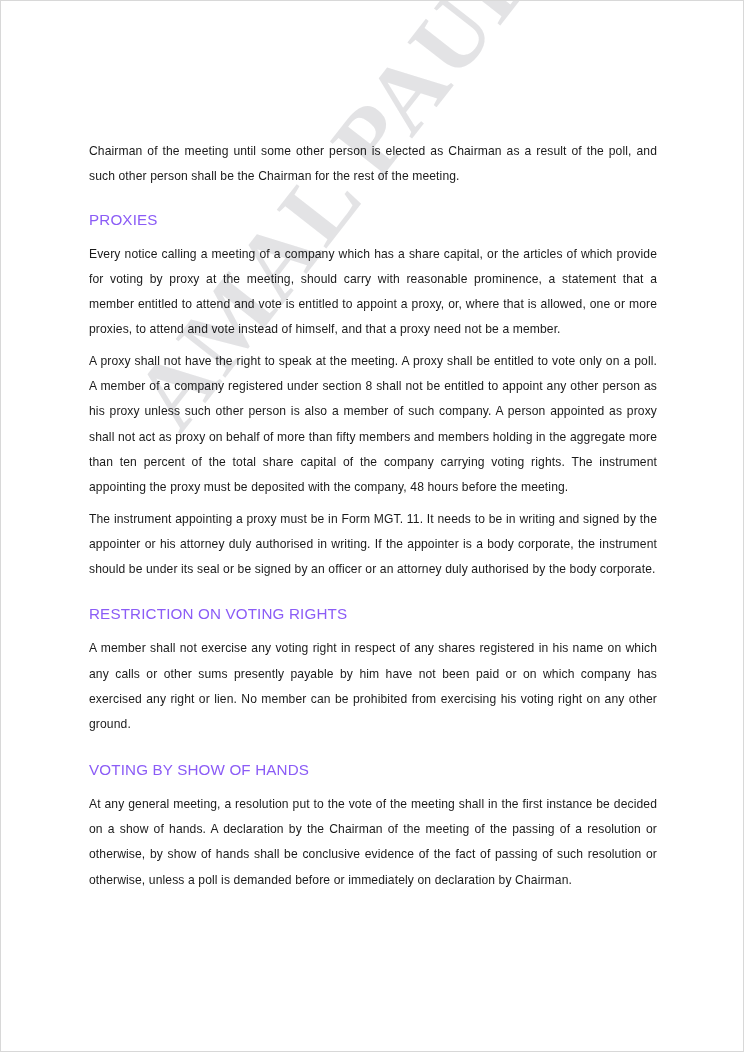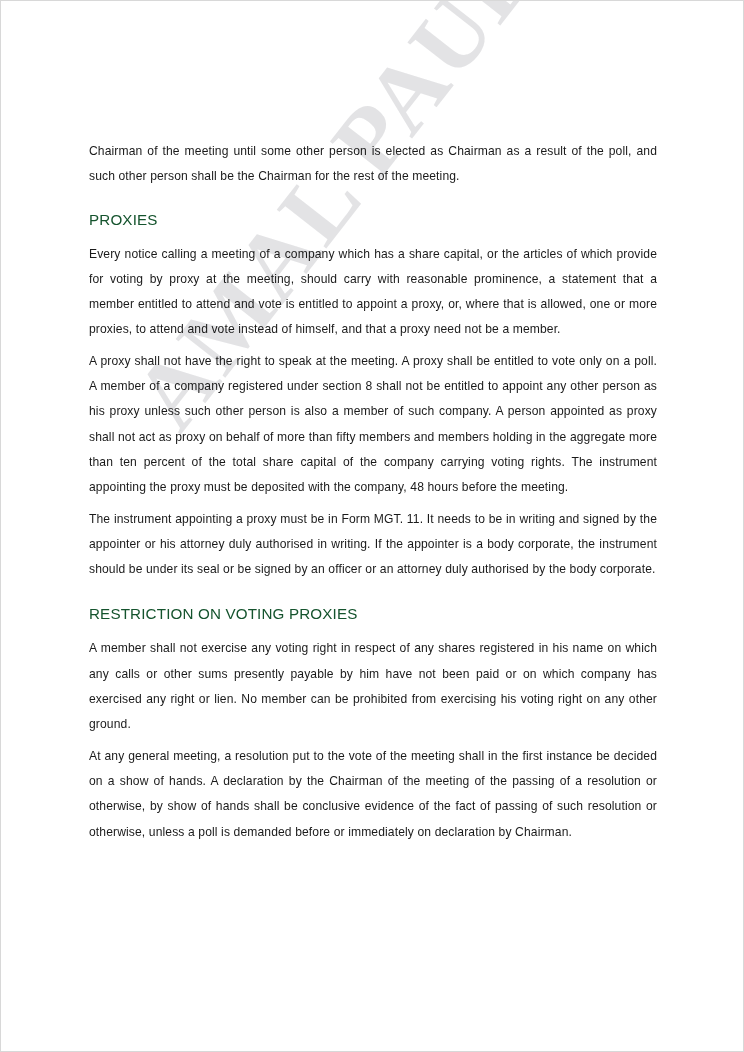--- a/index.html
+++ b/index.html
@@ -34,21 +34,21 @@
     text-align: justify;
     margin: 0 0 6px 0;
     letter-spacing: 0.01em;
   }
   .para.first {
     margin-bottom: 10px;
   }
   .heading {
     font-size: 15.2px;
     line-height: 24px;
-    color: #14532d;
+    color: #8b5cf6;
     font-weight: normal;
     margin: 18px 0 10px 0;
     letter-spacing: 0.01em;
   }
   .heading.tight-top {
     margin-top: 20px;
   }
   
   .watermark {
     position: absolute;
@@ -89,21 +89,22 @@
 
     <h2 class="heading">PROXIES</h2>
 
 
     <p class="para">Every notice calling a meeting of a company which has a share capital, or the articles of which provide for voting by proxy at the meeting, should carry with reasonable prominence, a statement that a member entitled to attend and vote is entitled to appoint a proxy, or, where that is allowed, one or more proxies, to attend and vote instead of himself, and that a proxy need not be a member.</p>
 
     <p class="para">A proxy shall not have the right to speak at the meeting. A proxy shall be entitled to vote only on a poll. A member of a company registered under section 8 shall not be entitled to appoint any other person as his proxy unless such other person is also a member of such company. A person appointed as proxy shall not act as proxy on behalf of more than fifty members and members holding in the aggregate more than ten percent of the total share capital of the company carrying voting rights. The instrument appointing the proxy must be deposited with the company, 48 hours before the meeting.</p>
 
     <p class="para">The instrument appointing a proxy must be in Form MGT. 11. It needs to be in writing and signed by the appointer or his attorney duly authorised in writing. If the appointer is a body corporate, the instrument should be under its seal or be signed by an officer or an attorney duly authorised by the body corporate.</p>
 
-    <h2 class="heading tight-top">RESTRICTION ON VOTING PROXIES</h2>
+    <h2 class="heading tight-top">RESTRICTION ON VOTING RIGHTS</h2>
 
     <p class="para">A member shall not exercise any voting right in respect of any shares registered in his name on which any calls or other sums presently payable by him have not been paid or on which company has exercised any right or lien. No member can be prohibited from exercising his voting right on any other ground.</p>
 
+    <h2 class="heading tight-top">VOTING BY SHOW OF HANDS</h2>
 
     <p class="para">At any general meeting, a resolution put to the vote of the meeting shall in the first instance be decided on a show of hands. A declaration by the Chairman of the meeting of the passing of a resolution or otherwise, by show of hands shall be conclusive evidence of the fact of passing of such resolution or otherwise, unless a poll is demanded before or immediately on declaration by Chairman.</p>
 
   </div>
 </div>
 
 </body></html>

